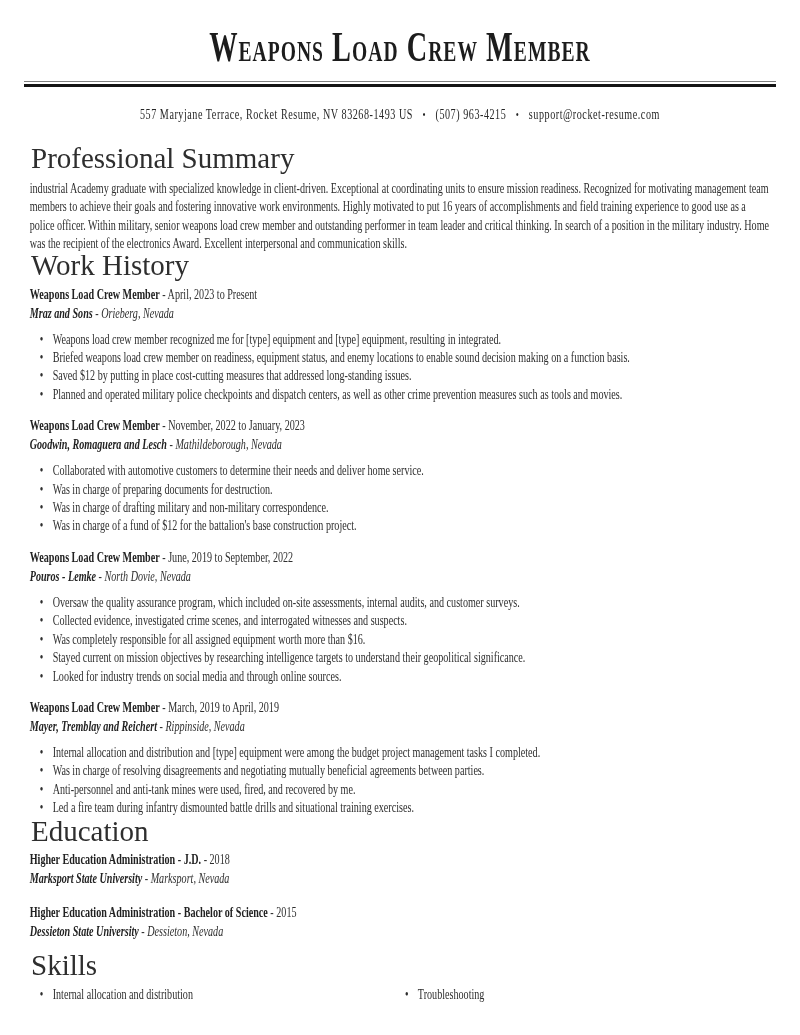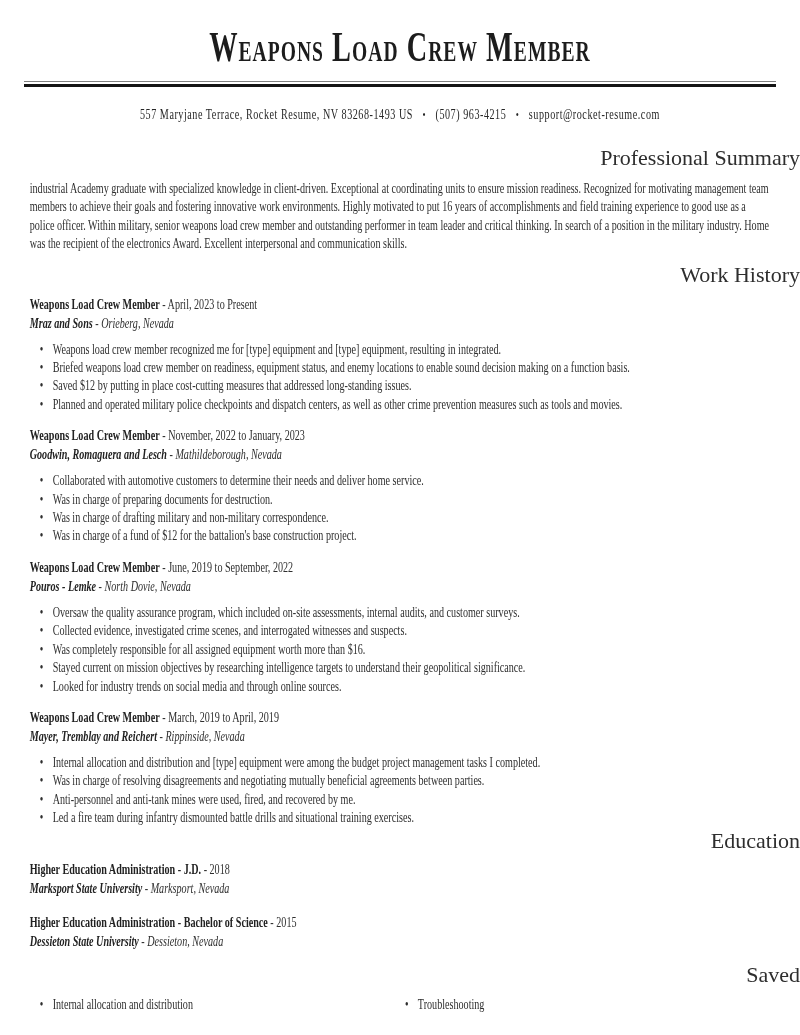--- a/index.html
+++ b/index.html
@@ -47,28 +47,27 @@
     color: #262626;
   }
   .csep {
     display: inline-block;
     margin: 0 14px;
     font-size: 13px;
     color: #262626;
   }
   h2.sec {
     margin: 0 0 0 31px;
-    font-size: 22px;
+    font-size: 29px;
     line-height: 24px;
     font-weight: 400;
     color: #2e2e2e;
-    text-align: right;
   }
   #sec-summary { margin-top: 22px; }
-  #sec-work    { margin-top: 10px; }
+  #sec-work    { }
   #sec-edu     { margin-top: 2px; }
   #sec-skills  { margin-top: 12px; }
 
   p.summary {
     margin: 9px 0 0 0;
     font-size: 15px;
     line-height: 18.4px;
   }
 
   .job { margin-top: 13px; }
@@ -175,20 +174,20 @@
 <div class="cx edu">
   <div class="el"><b>Higher Education Administration - J.D.</b><span> - </span><span>2018</span></div>
   <div class="es"><b>Marksport State University</b><span> - </span><span>Marksport, Nevada</span></div>
 </div>
 
 <div class="cx edu edu2">
   <div class="el"><b>Higher Education Administration - Bachelor of Science</b><span> - </span><span>2015</span></div>
   <div class="es"><b>Dessieton State University</b><span> - </span><span>Dessieton, Nevada</span></div>
 </div>
 
-<h2 class="sec" id="sec-skills">Saved</h2>
+<h2 class="sec" id="sec-skills">Skills</h2>
 
 <div class="cx skillwrap">
   <ul class="blist skills">
     <li>Internal allocation and distribution</li>
     <li>Troubleshooting</li>
   </ul>
 </div>
 
 </body></html>

